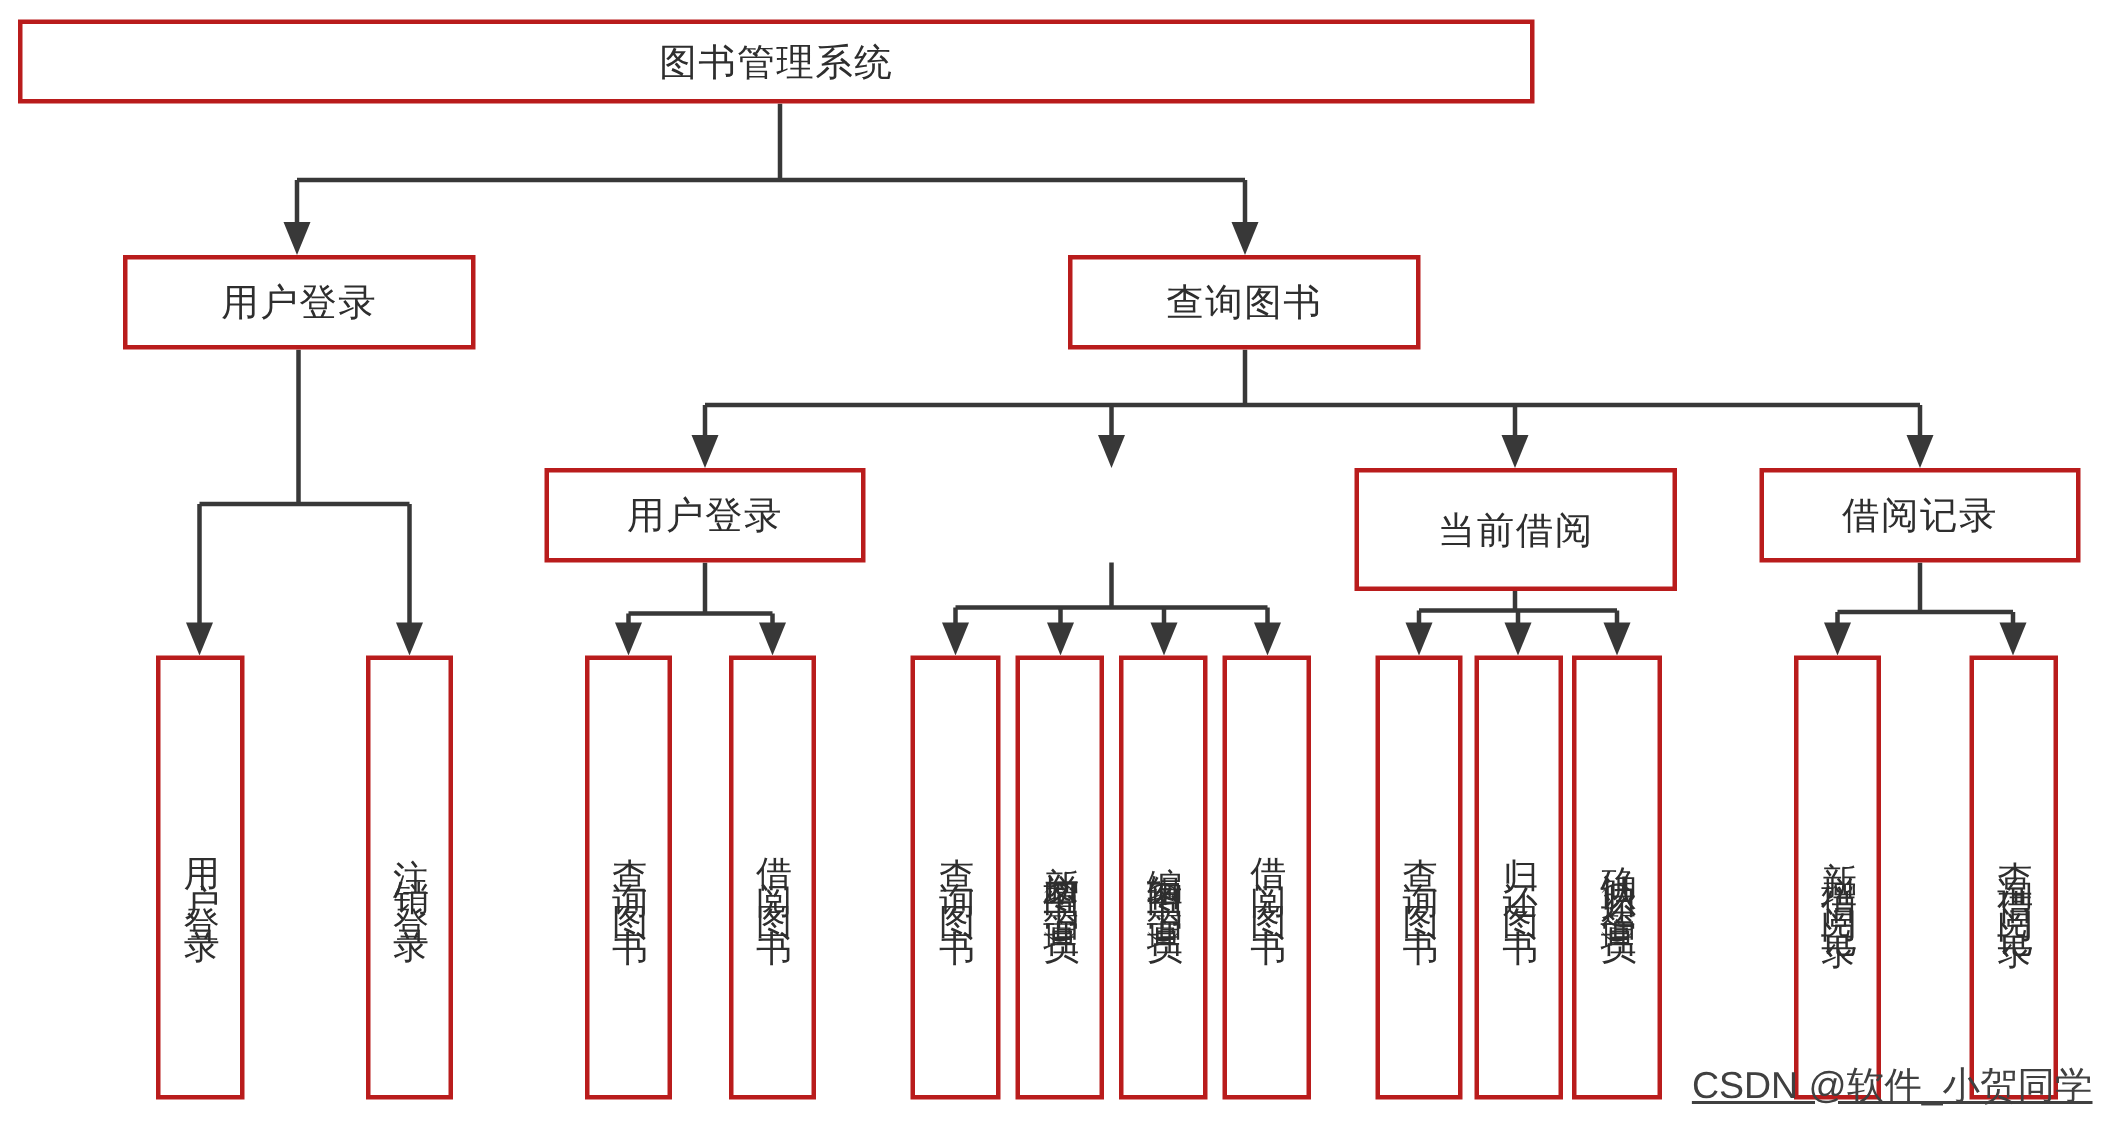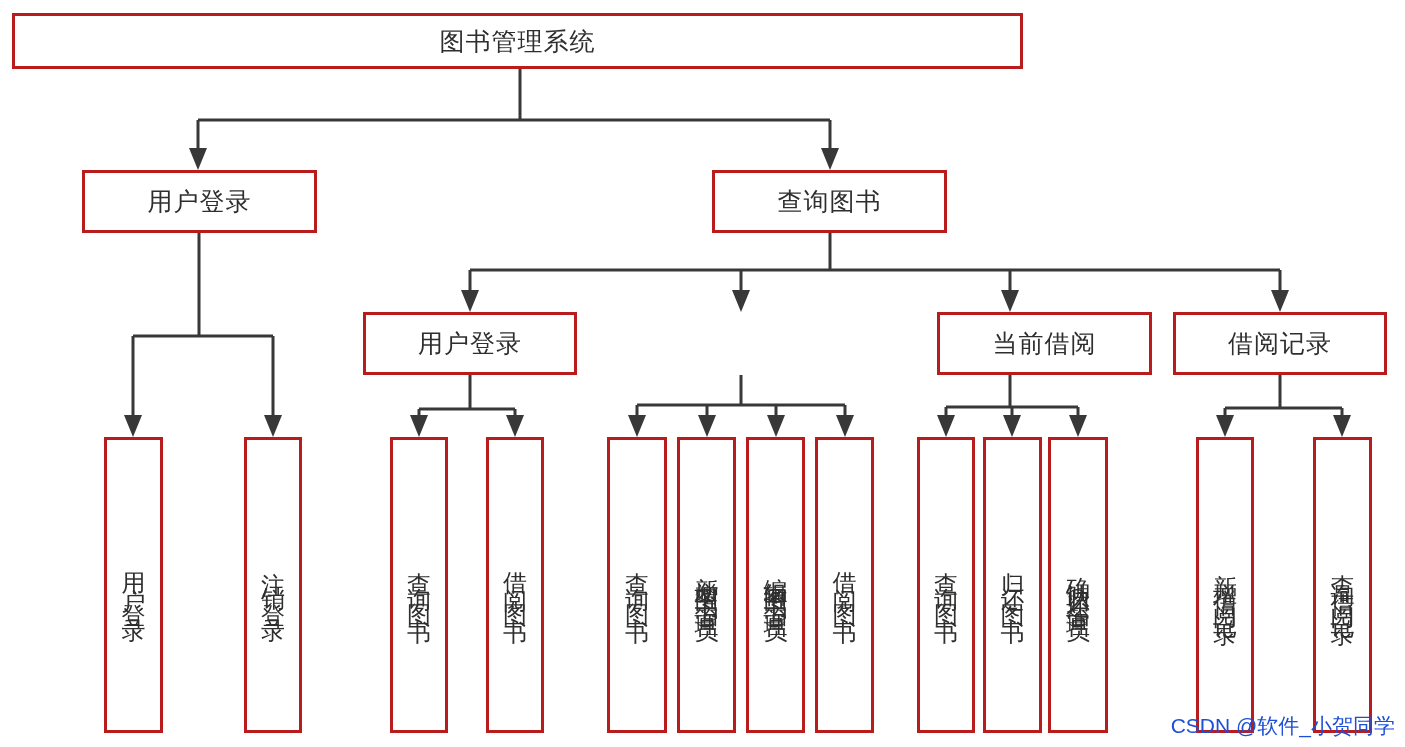--- a/index.html
+++ b/index.html
@@ -52,24 +52,25 @@
     line-height: 1;
     letter-spacing: 16px;
     white-space: nowrap;
   }
   .leaf.sp6 .lbl { letter-spacing: 10px; }
   .leaf.sp9 .lbl { letter-spacing: 6px; }
   #watermark {
     position: absolute;
     right: 10px;
     bottom: 7px;
-    font-size: 21px;
-    color: #1d4ed8;
+    font-size: 25px;
+    color: #404040;
     white-space: nowrap;
     z-index: 10;
+    text-decoration: underline;
   }
 </style>
 </head>
 <body>
 
 <div id="canvas">
 
   <svg id="connectors" width="1405" height="747" viewBox="0 0 1405 747">
 
     <path class="line" d="M520 69 V120 M198 120 H830 M198 120 V150 M830 120 V150"></path>
@@ -113,21 +114,21 @@
   <div class="box h-box" style="left:82px;top:170px;width:235px;height:63px">
     <span>用户登录</span>
   </div>
   <div class="box h-box" style="left:712px;top:170px;width:235px;height:63px">
     <span>查询图书</span>
   </div>
 
   <div class="box h-box" style="left:363px;top:312px;width:214px;height:63px">
     <span>用户登录</span>
   </div>
-  <div class="box h-box" style="left:937px;top:312px;width:215px;height:63px">
+  <div class="box h-box" style="left:903px;top:312px;width:215px;height:82px">
     <span>当前借阅</span>
   </div>
   <div class="box h-box" style="left:1173px;top:312px;width:214px;height:63px">
     <span>借阅记录</span>
   </div>
 
   <div class="box leaf" style="left:104px;top:437px;width:59px;height:296px">
     <span class="lbl">用户登录</span>
   </div>
   <div class="box leaf" style="left:244px;top:437px;width:58px;height:296px">

